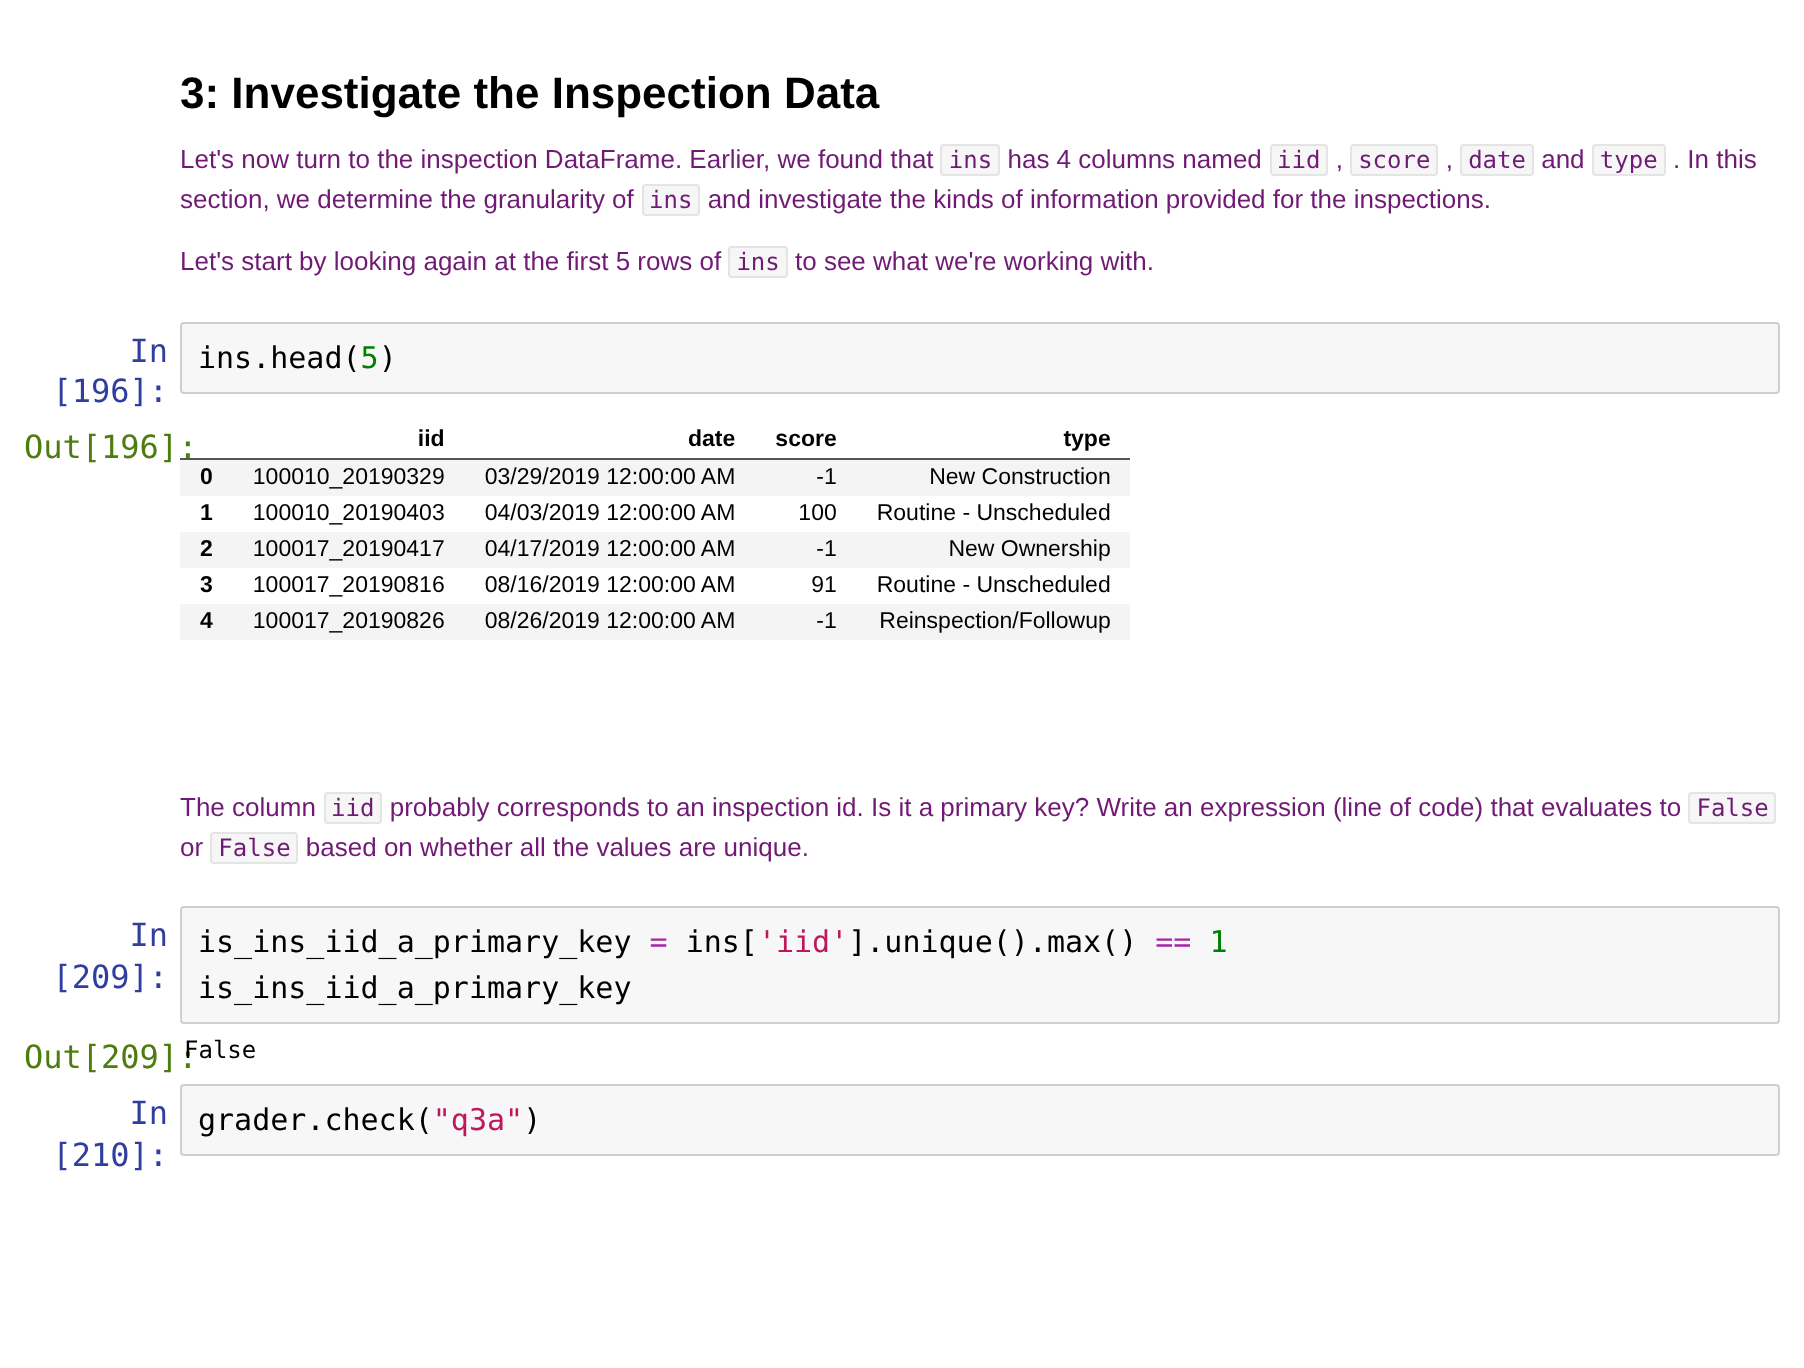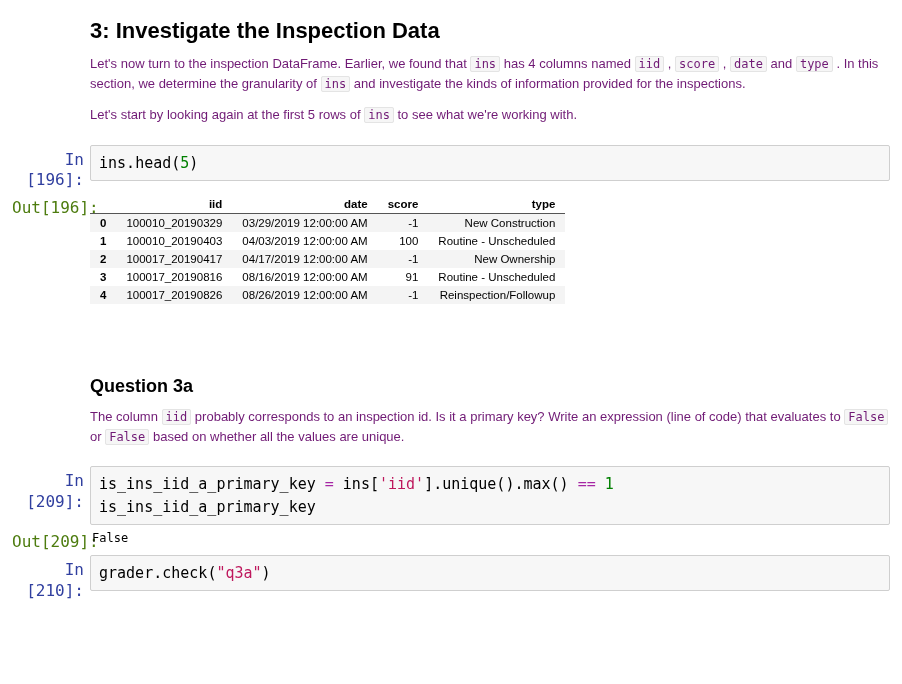--- a/index.html
+++ b/index.html
@@ -6,21 +6,21 @@
     margin: 0;
     padding: 0;
     font-family: "Helvetica Neue", Helvetica, Arial, sans-serif;
     font-size: 13px;
     color: #000;
     background: #fff;
   }
   .notebook {
     width: 902px;
     box-sizing: border-box;
-    padding: 8px 12px 20px 12px;
+    padding: 24px 12px 20px 12px;
   }
   .cell {
     display: flex;
     align-items: flex-start;
     margin: 2px 0;
   }
   .prompt {
     width: 78px;
     flex: 0 0 78px;
     text-align: right;
@@ -203,21 +203,20 @@
         </tbody>
       </table>
     </div>
   </div>
 
   <div class="spacer"></div>
 
   <div class="cell">
     <div class="prompt"></div>
     <div class="cell-body rendered">
-      <h3 class="question-title">Question 3a</h3>
       <p class="para">
         <span>The column </span>
         <code class="inline">iid</code>
         <span> probably corresponds to an inspection id. Is it a primary key? Write an expression (line of code) that evaluates to </span>
         <code class="inline">False</code>
         <span> or </span>
         <code class="inline">False</code>
         <span> based on whether all the values are unique.</span>
       </p>
     </div>

